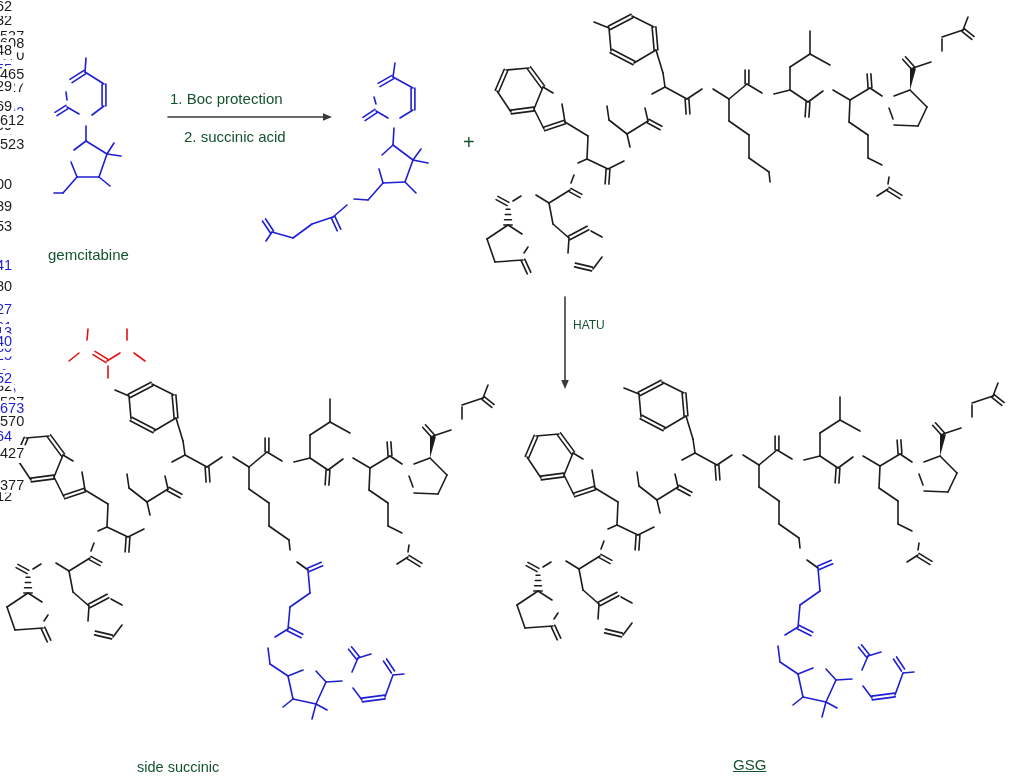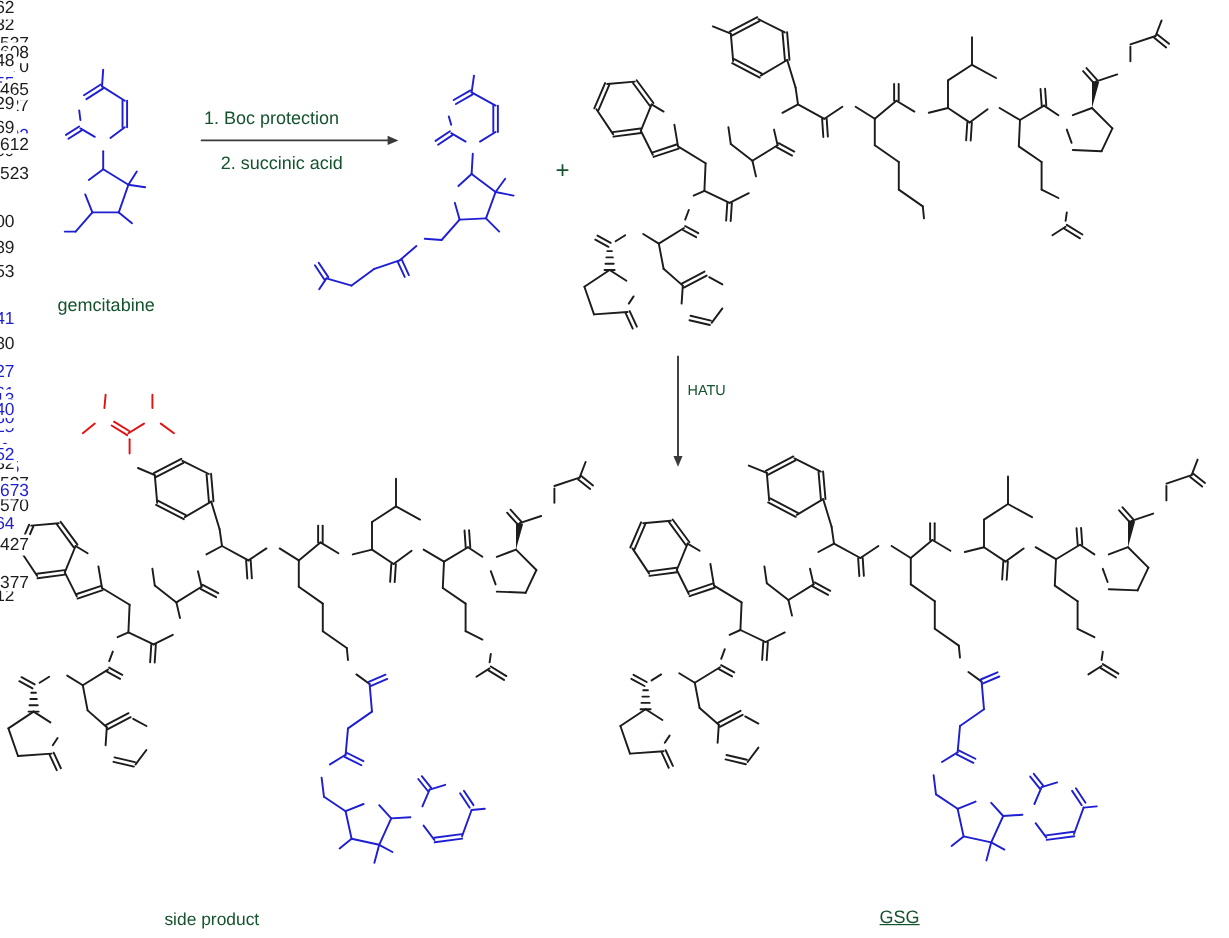--- a/index.html
+++ b/index.html
@@ -663,15 +663,15 @@
         <line x1="565" y1="297" x2="565" y2="380" stroke="#3a3a3a" stroke-width="1.6" stroke-linecap="round"></line>
         <polygon points="565,389 561.2,380 568.8,380" fill="#3a3a3a"></polygon>
       </g>
     </svg>
 
   <div class="cap" style="left:36px;top:246px;font-size:15px;margin-left:12px;">gemcitabine</div>
   <div class="cap" style="left:170px;top:90px;font-size:15px;">1. Boc protection</div>
   <div class="cap" style="left:170px;top:128px;font-size:15px;margin-left:14px;">2. succinic acid</div>
   <div class="cap" style="left:463px;top:131px;font-size:20px;">+</div>
   <div class="cap" style="left:573px;top:318px;font-size:12px;">HATU</div>
-  <div class="cap" style="left:137px;top:759px;font-size:14.5px;">side product</div>
+  <div class="cap" style="left:137px;top:759px;font-size:14.5px;">side succinic</div>
   <div class="cap" style="left:733px;top:756px;font-size:15px;text-decoration:underline;">GSG</div>
 </div>
 
 </body></html>

